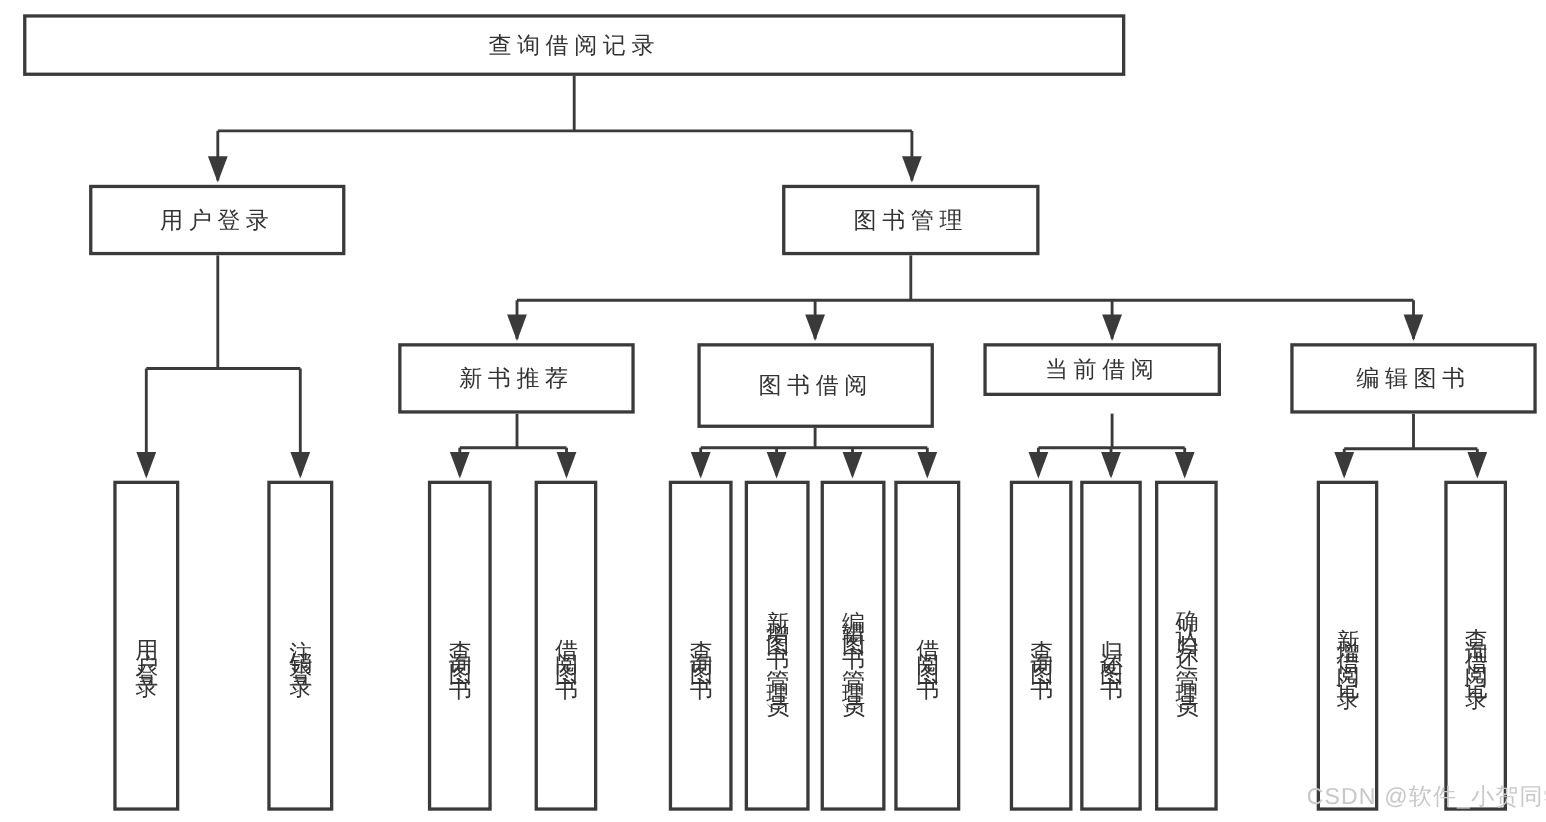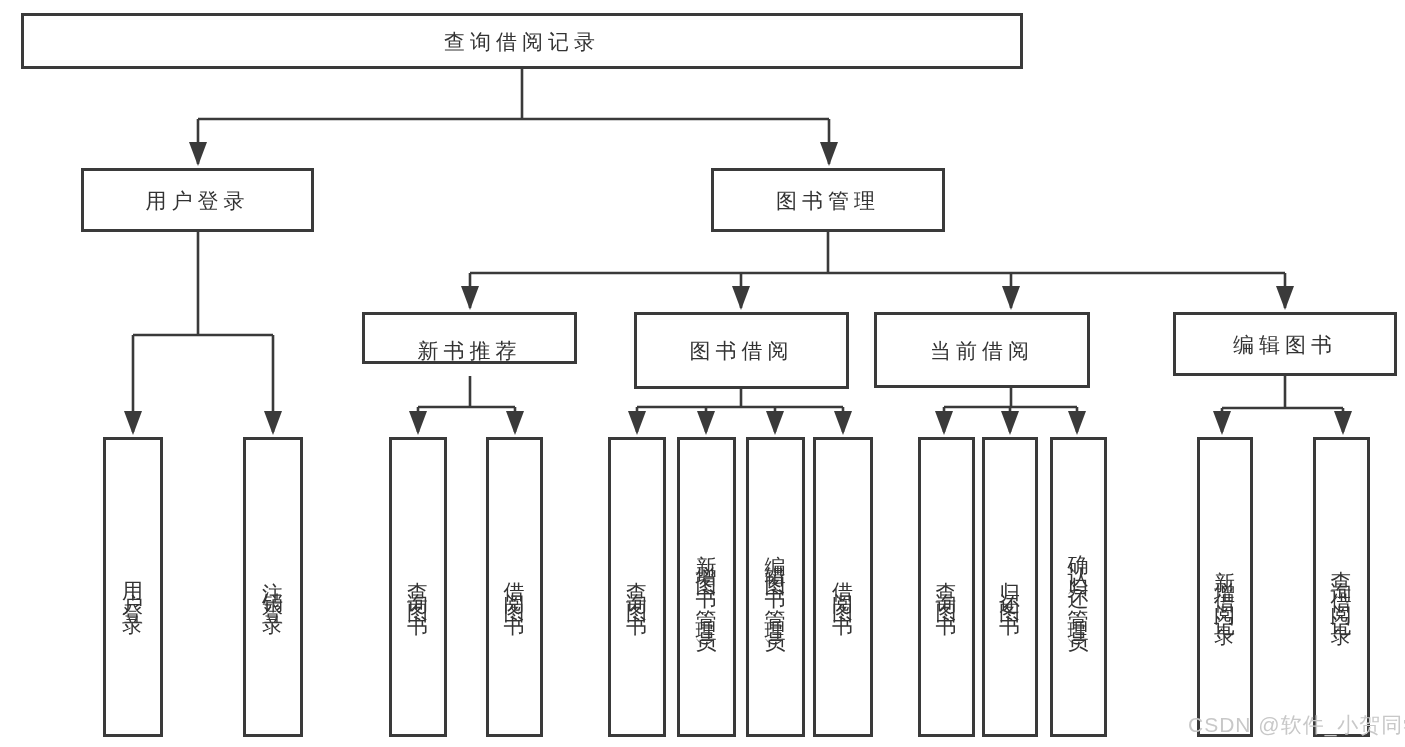--- a/index.html
+++ b/index.html
@@ -95,27 +95,27 @@
   <div id="nodes">
       <div class="node horiz" style="left: 21px; top: 13px; width: 1002px; height: 56px;">
         <span class="label">查询借阅记录</span>
       </div>
       <div class="node horiz" style="left: 81px; top: 168px; width: 233px; height: 64px;">
         <span class="label">用户登录</span>
       </div>
       <div class="node horiz" style="left: 711px; top: 168px; width: 234px; height: 64px; text-align: center;">
         <span class="label">图书管理</span>
       </div>
-      <div class="node horiz" style="left: 362px; top: 312px; width: 215px; height: 52px; align-items: flex-end;">
+      <div class="node horiz" style="left: 362px; top: 312px; width: 215px; height: 64px;">
         <span class="label">新书推荐</span>
       </div>
       <div class="node horiz" style="left: 634px; top: 312px; width: 215px; height: 77px;">
         <span class="label">图书借阅</span>
       </div>
-      <div class="node horiz" style="left: 874px; top: 312px; width: 216px; height: 76px;">
+      <div class="node horiz" style="left: 894px; top: 312px; width: 216px; height: 48px;">
         <span class="label">当前借阅</span>
       </div>
       <div class="node horiz" style="left: 1173px; top: 312px; width: 224px; height: 64px;">
         <span class="label">编辑图书</span>
       </div>
       <div class="node vert" style="left: 103px; top: 437px; width: 60px; height: 300px;">
         <span class="label">用户登录</span>
       </div>
       <div class="node vert" style="left: 243px; top: 437px; width: 60px; height: 300px;">
         <span class="label">注销登录</span>

